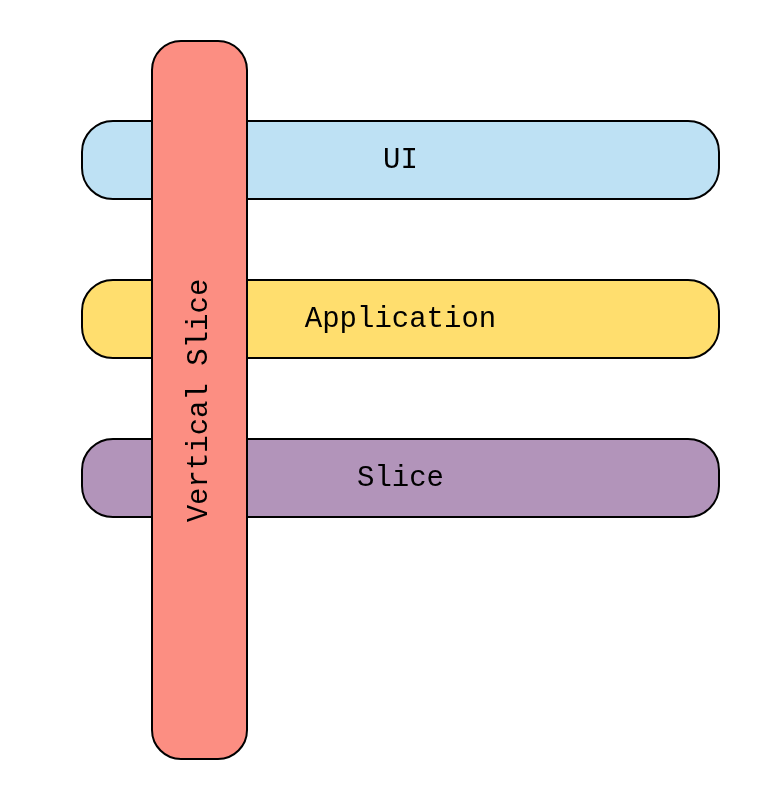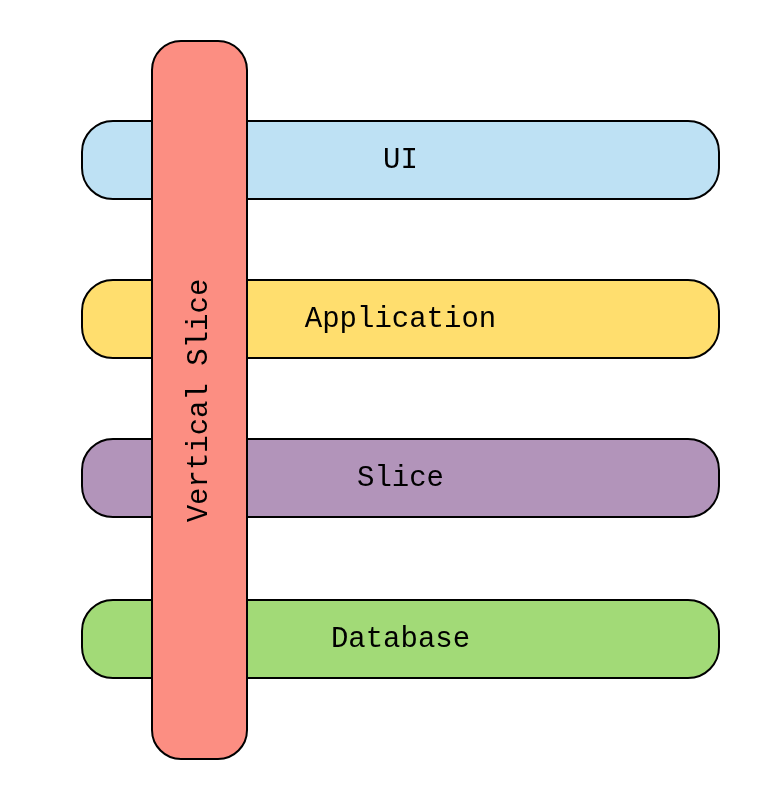--- a/index.html
+++ b/index.html
@@ -71,21 +71,18 @@
   </div>
 
   <div class="layer-bar bar-app" style="background-color: rgb(255, 222, 110); text-align: right;">
     <span class="layer-label">Application</span>
   </div>
 
   <div class="layer-bar bar-domain" style="background-color: rgb(178, 148, 186);">
     <span class="layer-label">Slice</span>
   </div>
 
-  <div class="layer-bar bar-database" style="background-color: rgb(162, 218, 119);">
-    <span class="layer-label">Database</span>
-  </div>
 
   <div class="vertical-slice" style="background-color: rgb(252, 142, 130);">
     <span class="vertical-slice-label">Vertical Slice</span>
   </div>
 
 </div>
 
 </body></html>

